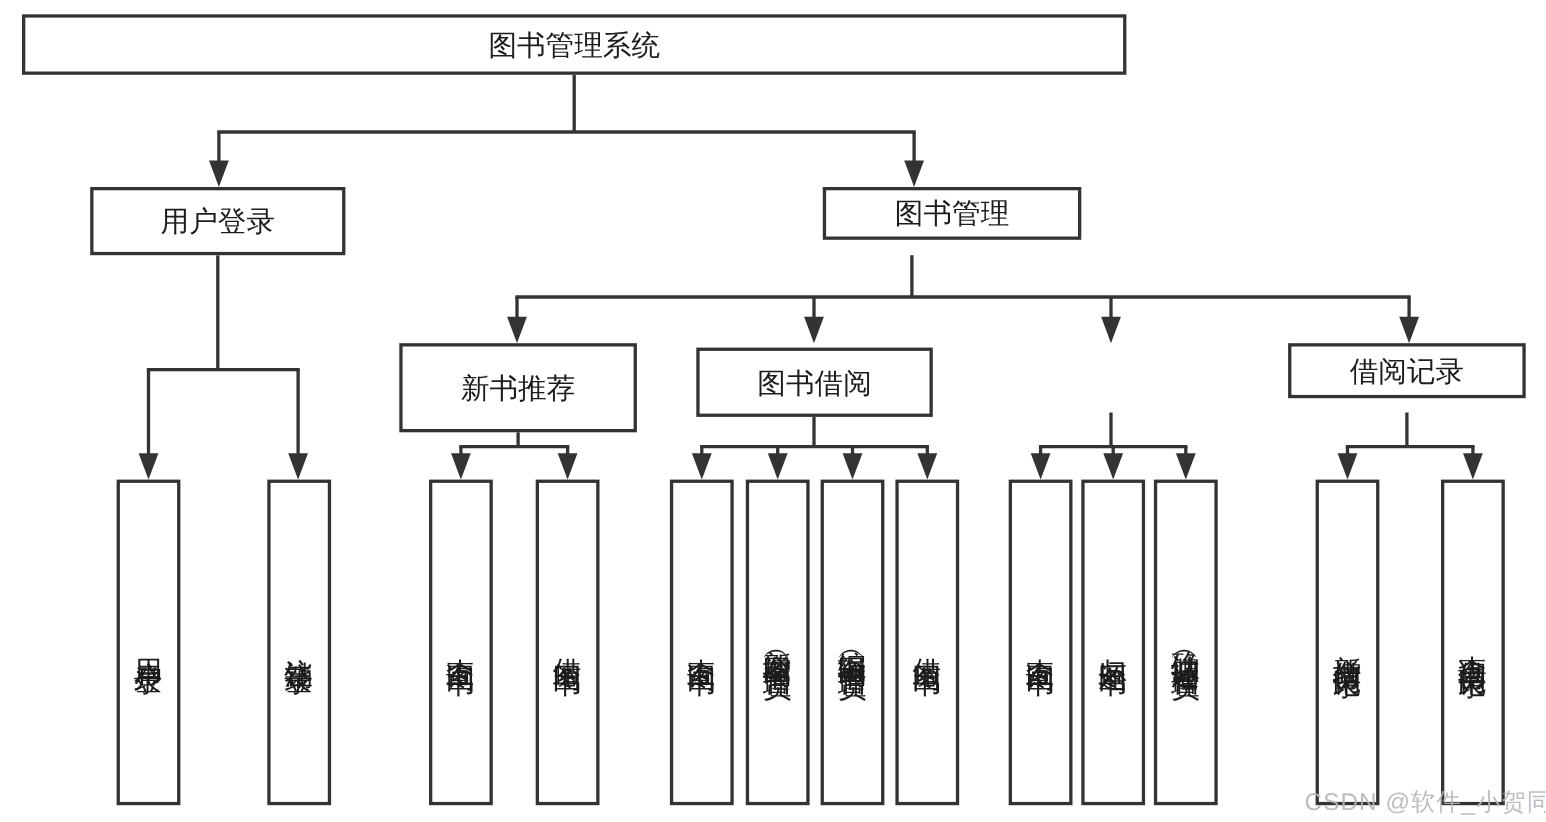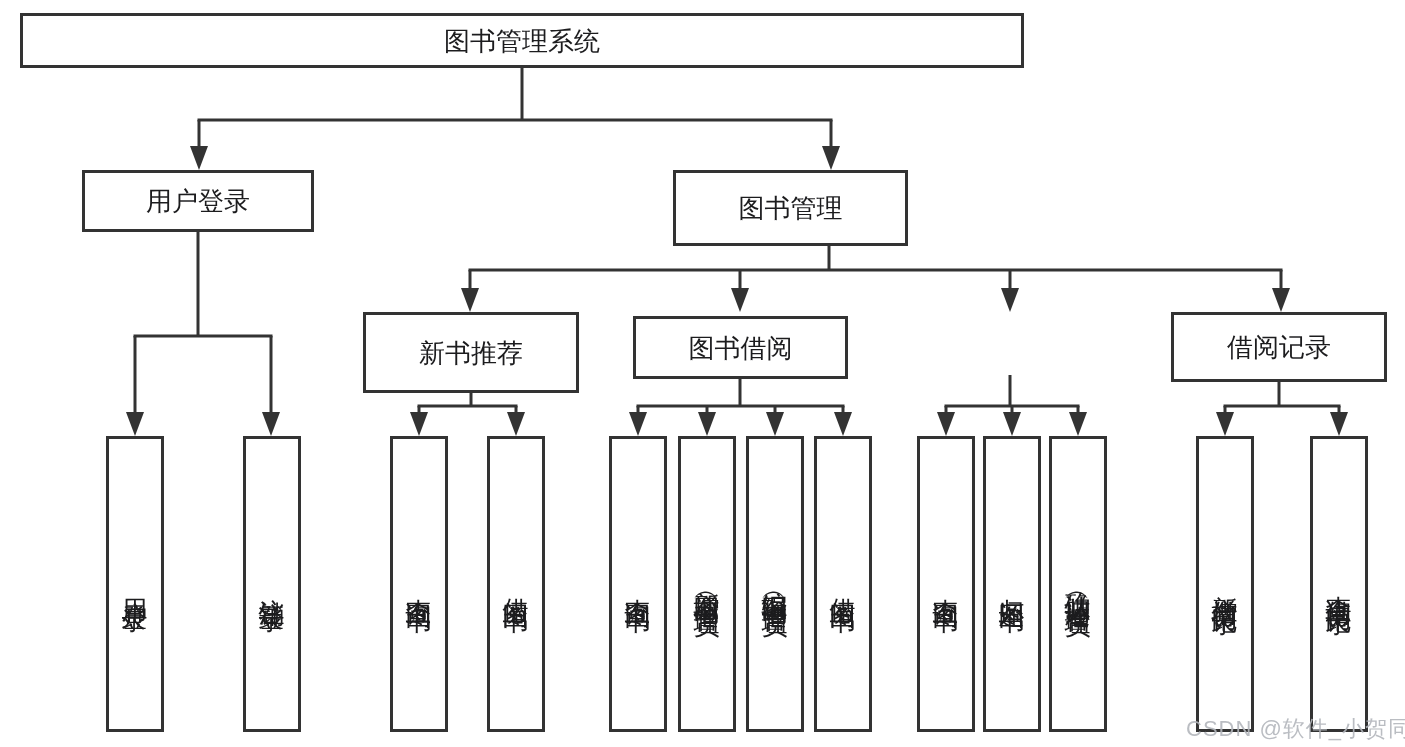--- a/index.html
+++ b/index.html
@@ -123,31 +123,31 @@
     </g>
   </svg>
 
   <div class="box" style="left:20px;top:13px;width:1004px;height:55px">
     <span>图书管理系统</span>
   </div>
 
   <div class="box" style="left:82px;top:170px;width:232px;height:62px">
     <span>用户登录</span>
   </div>
-  <div class="box" style="left:673px;top:170px;width:235px;height:76px">
+  <div class="box" style="left:748px;top:170px;width:235px;height:48px">
     <span>图书管理</span>
   </div>
 
   <div class="box" style="left:363px;top:312px;width:216px;height:81px">
     <span>新书推荐</span>
   </div>
   <div class="box" style="left:633px;top:316px;width:215px;height:63px">
     <span>图书借阅</span>
   </div>
-  <div class="box" style="left:1171px;top:312px;width:216px;height:70px">
+  <div class="box" style="left:1171px;top:312px;width:216px;height:50px">
     <span>借阅记录</span>
   </div>
 
   <div class="box v" style="left:106px;top:436px;width:58px;height:296px">
     <span>用户登录</span>
   </div>
   <div class="box v" style="left:243px;top:436px;width:58px;height:296px">
     <span>注销登录</span>
   </div>
 

